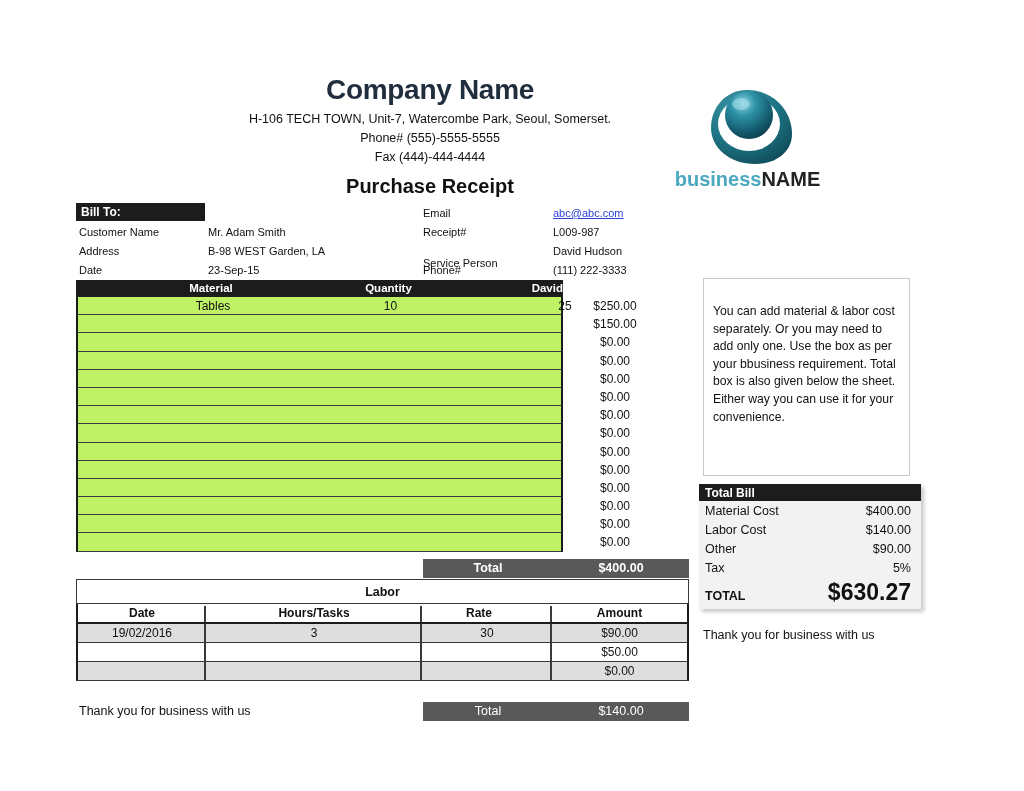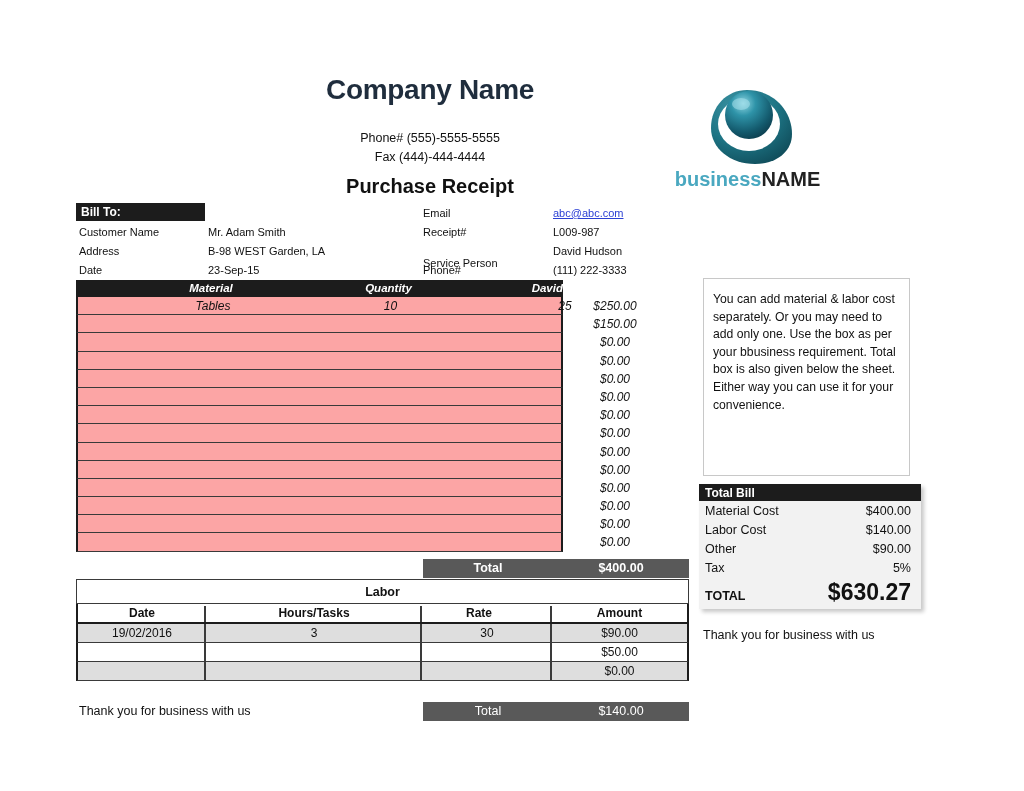--- a/index.html
+++ b/index.html
@@ -103,21 +103,20 @@
   .info-link {
     color: #2a3fd4;
     text-decoration: underline;
   }
 
   
   .mat-table {
     position: absolute;
     left: 76px; top: 280px;
     width: 487px;
-    font-style: italic;
   }
   .mat-head {
     height: 17px;
     background: #1c1c1c;
     position: relative;
   }
   .mat-head div {
     position: absolute;
     top: 2px;
     color: #ffffff;
@@ -129,21 +128,21 @@
   .mh-qty      { left: 195px; width: 235px; }
   .mh-unit     { left: 347px; width: 280px; }
   .mh-amount   { left: 465px; width: 148px; }
 
   .mat-row {
     position: relative;
     height: 18.2px;
     border-left: 2px solid #1c1c1c;
     border-right: 2px solid #1c1c1c;
     border-bottom: 1.6px solid #3a3a3a;
-    background: #fca5a5;
+    background: #bef264;
     box-sizing: border-box;
   }
   .mat-row div {
     position: absolute;
     top: 2px;
     font-size: 12px;
     color: #111;
     text-align: center;
   }
   .mc-material { left: 0px;   width: 270px; }
@@ -177,21 +176,21 @@
   }
 
   
   .note-box {
     position: absolute;
     left: 703px; top: 278px;
     width: 207px; height: 198px;
     background: #ffffff;
     border: 1px solid #c8c8c8;
     box-sizing: border-box;
-    padding: 12px 9px;
+    padding: 24px 9px;
   }
   .note-box p {
     margin: 0;
     font-size: 12.2px;
     line-height: 17.6px;
     color: #111;
   }
 
   
   .totalbill {
@@ -348,20 +347,21 @@
     color: #111;
     white-space: nowrap;
   }
 </style>
 </head>
 <body>
 
 <div class="sheet">
 
   <div class="company-name">Company Name</div>
+  <div class="addr-line addr-1">H-106 TECH TOWN, Unit-7, Watercombe Park, Seoul, Somerset.</div>
   <div class="addr-line addr-2">Phone#  (555)-5555-5555</div>
   <div class="addr-line addr-3">Fax  (444)-444-4444</div>
   <div class="doc-title">Purchase Receipt</div>
 
   <div class="logo-wrap">
     <div class="logo-mark">
       <svg width="100" height="82" viewBox="0 0 100 82">
         <defs>
           <radialGradient id="ringgrad" cx="35%" cy="25%" r="85%">
             <stop offset="0%" stop-color="#3f96a6"></stop>

